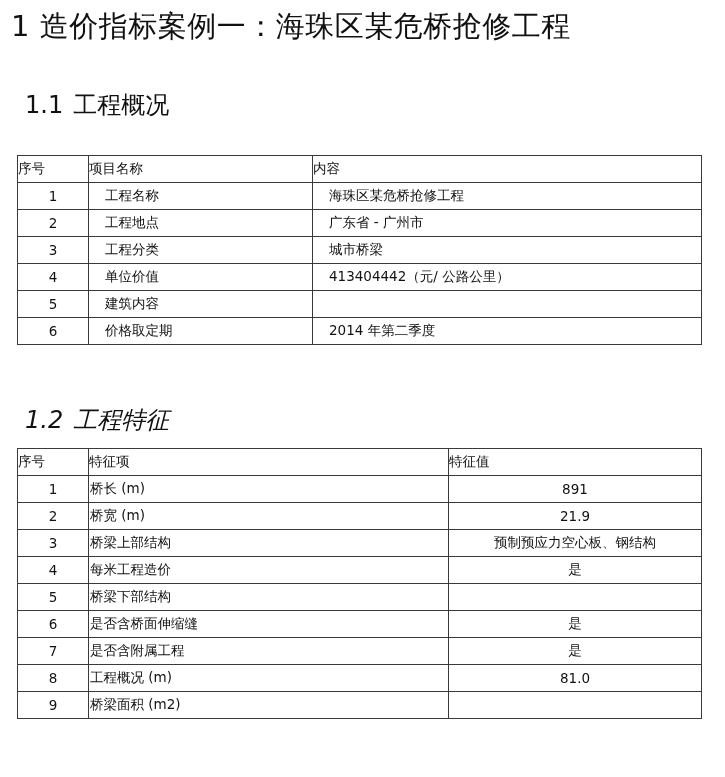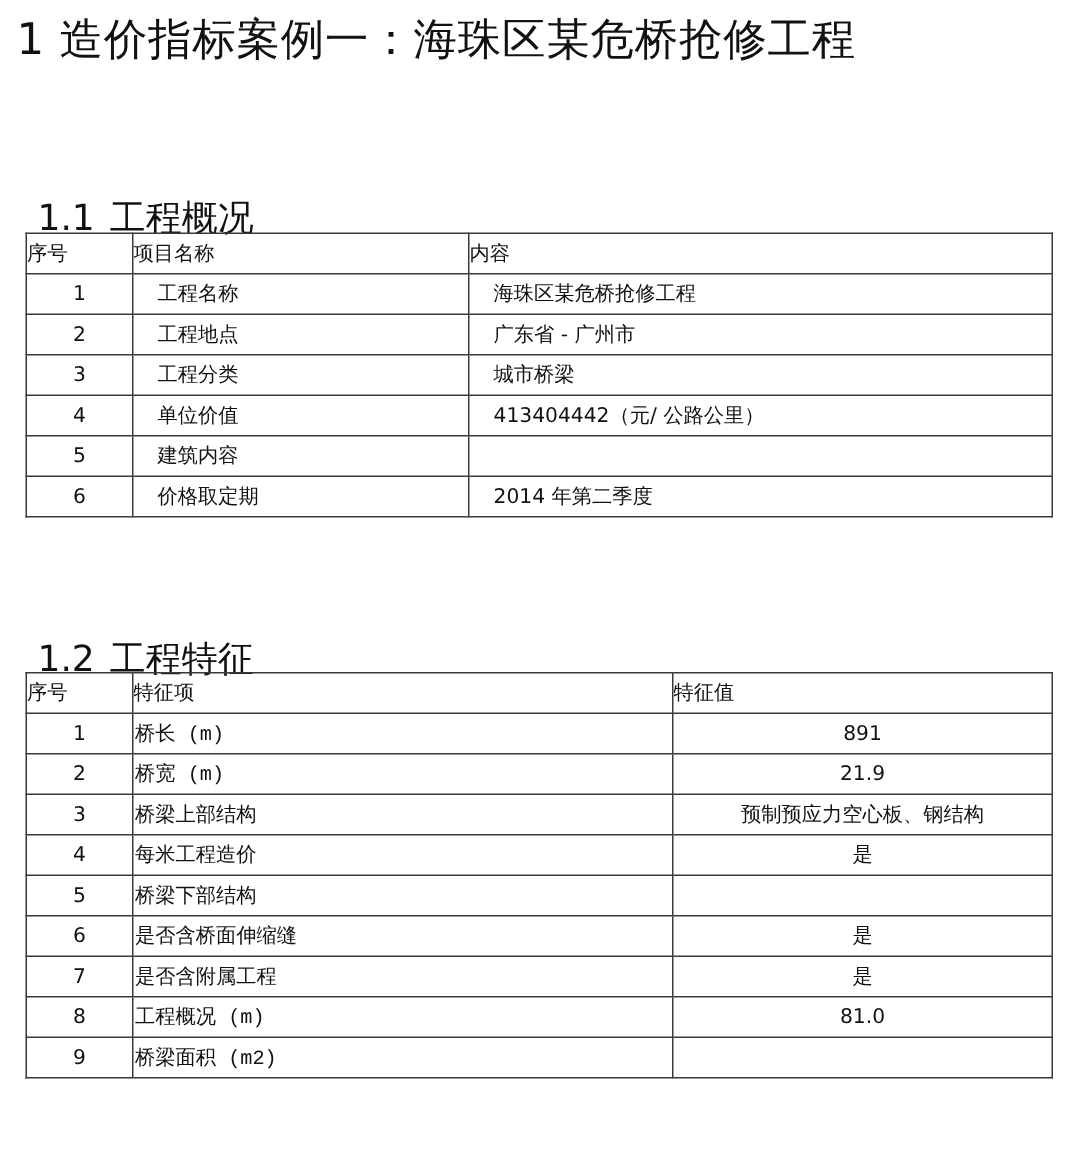--- a/index.html
+++ b/index.html
@@ -1,26 +1,26 @@
 <!DOCTYPE html>
 <html><head>
 <meta charset="utf-8">
 <style>
   html, body { margin:0; padding:0; background:#ffffff; }
   body { width:725px; height:777px; position:relative; overflow:hidden;
          font-family:"DejaVu Sans", "Liberation Sans", sans-serif; color:#111; }
   .h1 { position:absolute; left:11px; top:6px; font-size:29px; line-height:40px; white-space:nowrap; letter-spacing:0.5px; }
-  .h2 { position:absolute; left:25px; font-size:24px; line-height:32px; white-space:nowrap;margin-top:40px; }
+  .h2 { position:absolute; left:25px; font-size:24px; line-height:32px; white-space:nowrap; }
   .h2 .num { margin-right:10px; }
   table { position:absolute; left:17px; border-collapse:collapse; table-layout:fixed; font-size:13.5px; }
   td, th { border:1.5px solid #3a3a3a; padding:0; height:26px; font-weight:normal; white-space:nowrap; overflow:hidden; }
   th { text-align:left; }
   td.c { text-align:center; }
   td.l { text-align:left; padding-left:16px; }
-  td.l2 { text-align:left; padding-left:1px;font-family:Liberation Mono, monospace; }
+  td.l2 { text-align:left; padding-left:1px; }
 </style>
 </head>
 <body>
 
 <div class="h1">1 造价指标案例一：海珠区某危桥抢修工程</div>
 
 <div class="h2" style="top:89px;">
   <span class="num">1.1</span><span>工程概况</span>
 </div>
 
@@ -62,21 +62,21 @@
     <td class="l"></td>
   </tr>
   <tr>
     <td class="c">6</td>
     <td class="l">价格取定期</td>
     <td class="l">2014 年第二季度</td>
   </tr>
 </tbody>
   </table>
 
-<div class="h2" style="top:383px;">
+<div class="h2" style="top:404px;font-style:italic;">
   <span class="num">1.2</span><span>工程特征</span>
 </div>
 
 <table style="top:448px; width:684px;">
   <colgroup>
       <col style="width:71px">
       <col style="width:360px">
       <col style="width:253px">
     </colgroup>
   <tbody>

